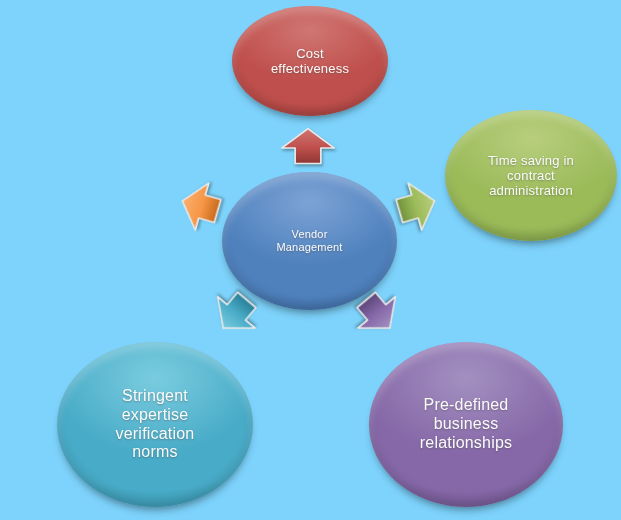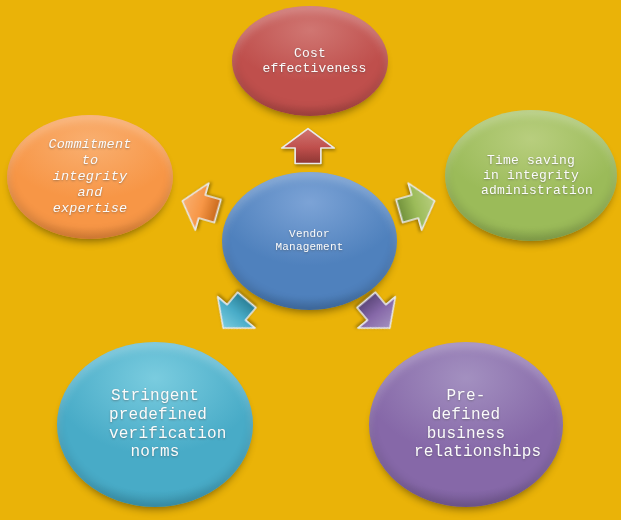--- a/index.html
+++ b/index.html
@@ -5,23 +5,22 @@
   html, body {
     margin: 0;
     padding: 0;
     background: #ffffff;
     font-family: "Liberation Sans", sans-serif;
   }
   .canvas {
     position: relative;
     width: 621px;
     height: 520px;
-    background: #eab308;
+    background: #7dd3fc;
     overflow: hidden;
-    font-family: Liberation Mono, monospace;
   }
   
   .circle {
     position: absolute;
     border-radius: 50%;
     display: flex;
     align-items: center;
     justify-content: center;
     background: radial-gradient(ellipse 115% 100% at 50% 22%,
                 var(--light) 0%, var(--base) 46%, var(--base) 68%, var(--dark) 100%);
@@ -80,34 +79,31 @@
 </head>
 <body>
 
 <div class="canvas">
 
   <div class="circle n-top" style="--light: #d07672; --base: #bf4f4c; --dark: #8e3734;">
     <span class="label">Cost effectiveness</span>
   </div>
 
   <div class="circle n-right" style="--light: #b8ce7e; --base: #9bbb59; --dark: #71913c;">
-    <span class="label">Time saving in integrity administration</span>
+    <span class="label">Time saving in contract administration</span>
   </div>
 
   <div class="circle n-br" style="--light: #a390c0; --base: #8668a8; --dark: #5c477a;">
     <span class="label">Pre-defined business relationships</span>
   </div>
 
   <div class="circle n-bl" style="--light: #7accdf; --base: #48abc7; --dark: #2a7f96;">
-    <span class="label">Stringent predefined verification norms</span>
+    <span class="label">Stringent expertise verification norms</span>
   </div>
 
-  <div class="circle n-left" style="--light: #f9af70; --base: #f79646; --dark: #c96a1c;">
-    <span class="label">Commitment to integrity and expertise</span>
-  </div>
 
   <div class="circle n-center" style="--light: #7ca3d6; --base: #4f81bd; --dark: #2f5b8e;">
     <span class="label">Vendor Management</span>
   </div>
 
   <div class="arrow a-top" style="--light: #d07672; --base: #bf4f4c; --dark: #8e3734;">
     <svg viewBox="0 0 100 74" preserveAspectRatio="none">
       <defs>
         <linearGradient id="ag-top" x1="0" y1="0" x2="0" y2="1">
           <stop offset="0" class="stop-light"></stop>

